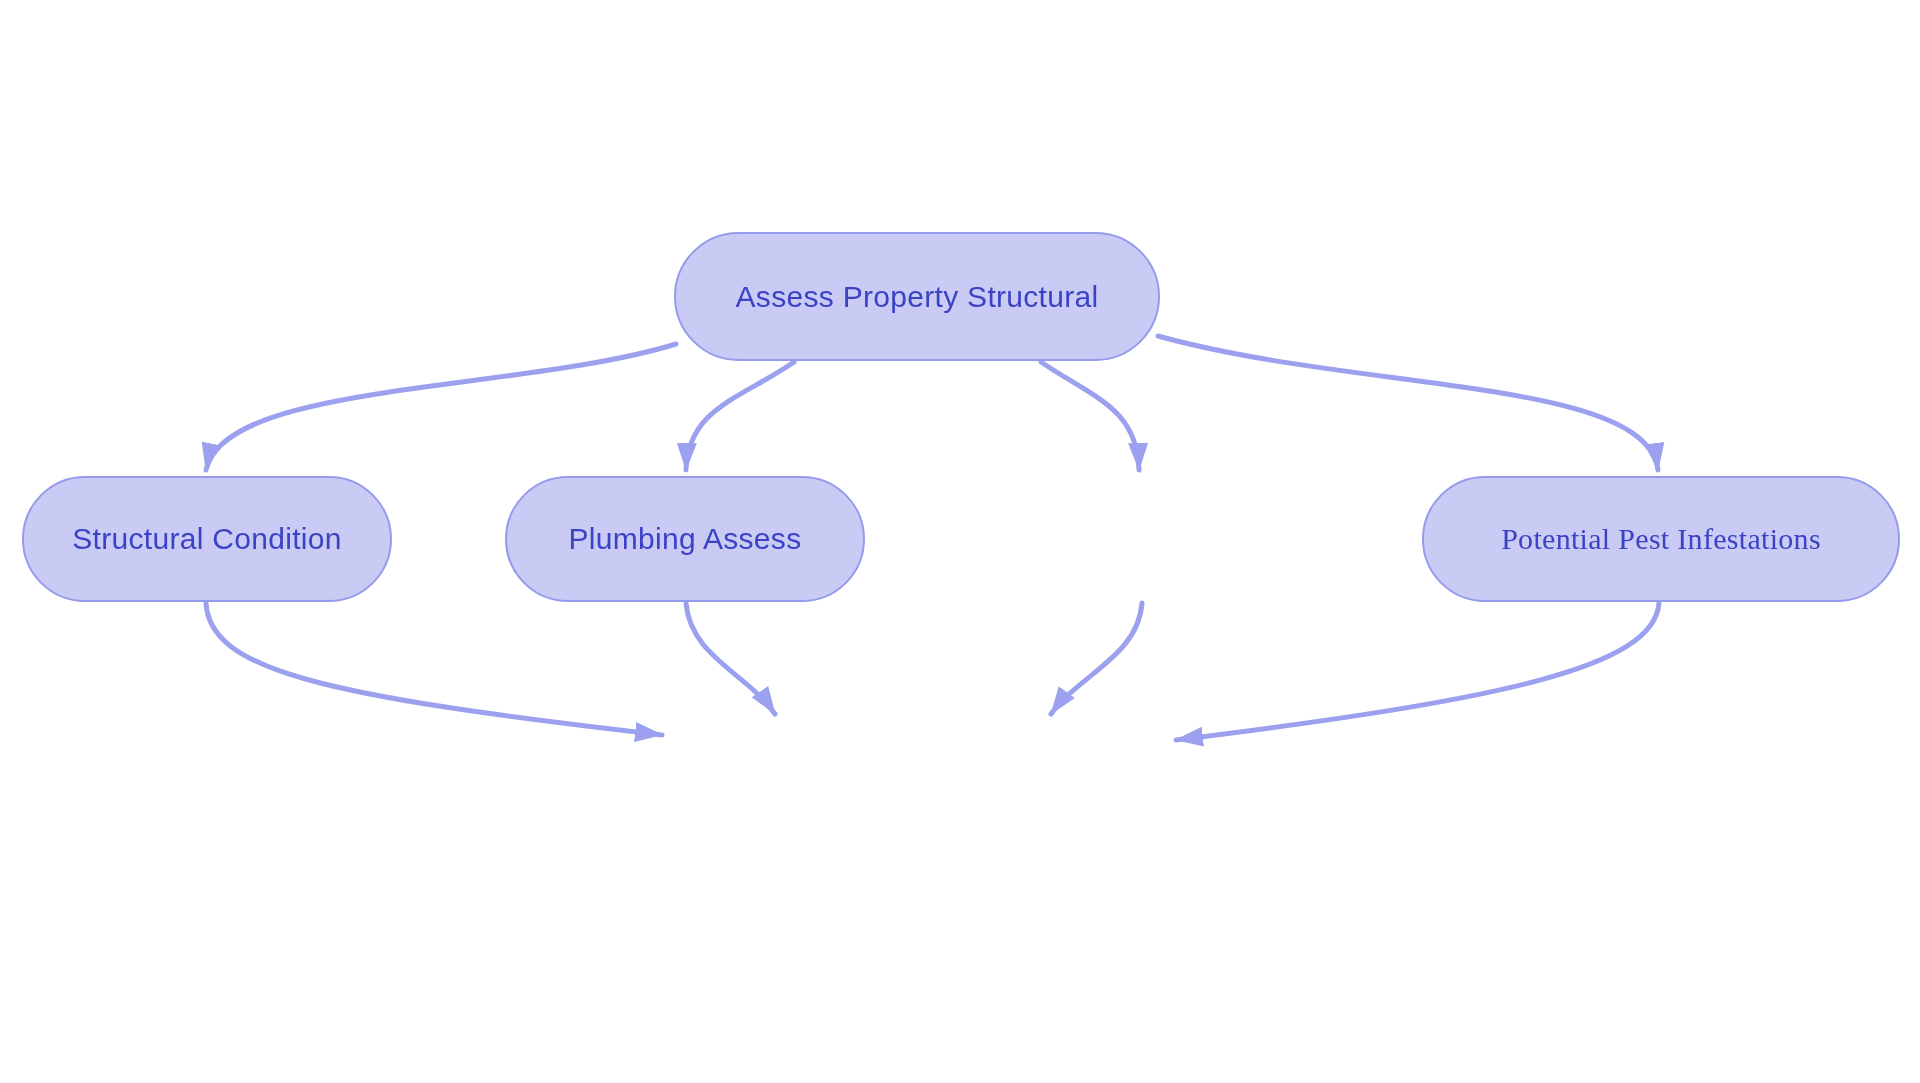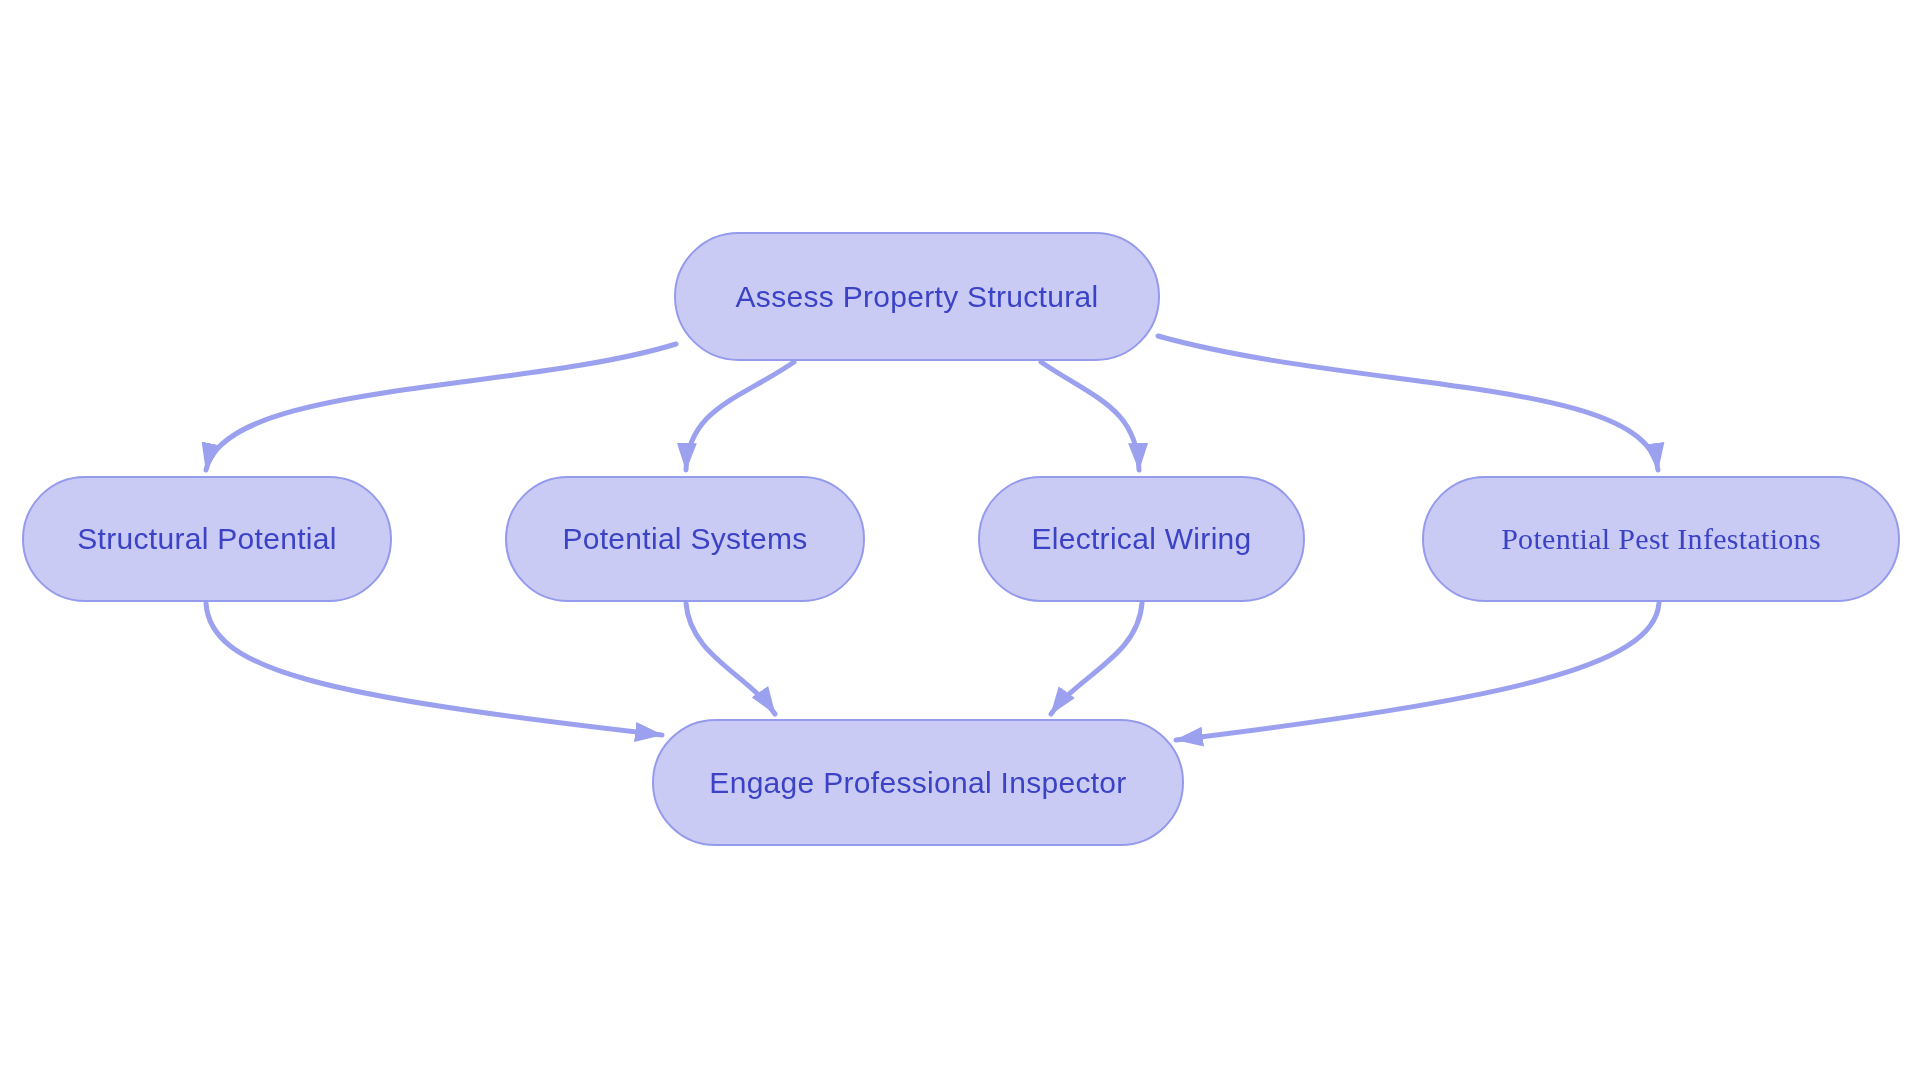--- a/index.html
+++ b/index.html
@@ -79,32 +79,26 @@
     <path class="edge" marker-end="url(#arrow)" d="M 686 603 C 690 656, 748 674, 775 714"></path>
     <path class="edge" marker-end="url(#arrow)" d="M 1142 603 C 1138 656, 1080 674, 1051 714"></path>
     <path class="edge" marker-end="url(#arrow)" d="M 1659 603 C 1654 668, 1500 700, 1176 740"></path>
   </svg>
 
   <div class="node" id="node-assess">
     <span>Assess Property Structural</span>
   </div>
 
   <div class="node" id="node-structural">
-    <span>Structural Potential</span>
+    <span>Structural Condition</span>
   </div>
 
   <div class="node" id="node-plumbing">
-    <span>Potential Systems</span>
+    <span>Plumbing Assess</span>
   </div>
 
-  <div class="node" id="node-electrical">
-    <span>Electrical Wiring</span>
-  </div>
 
   <div class="node" id="node-pest">
     <span>Potential Pest Infestations</span>
   </div>
 
-  <div class="node" id="node-engage">
-    <span>Engage Professional Inspector</span>
-  </div>
 
 </div>
 
 </body></html>

